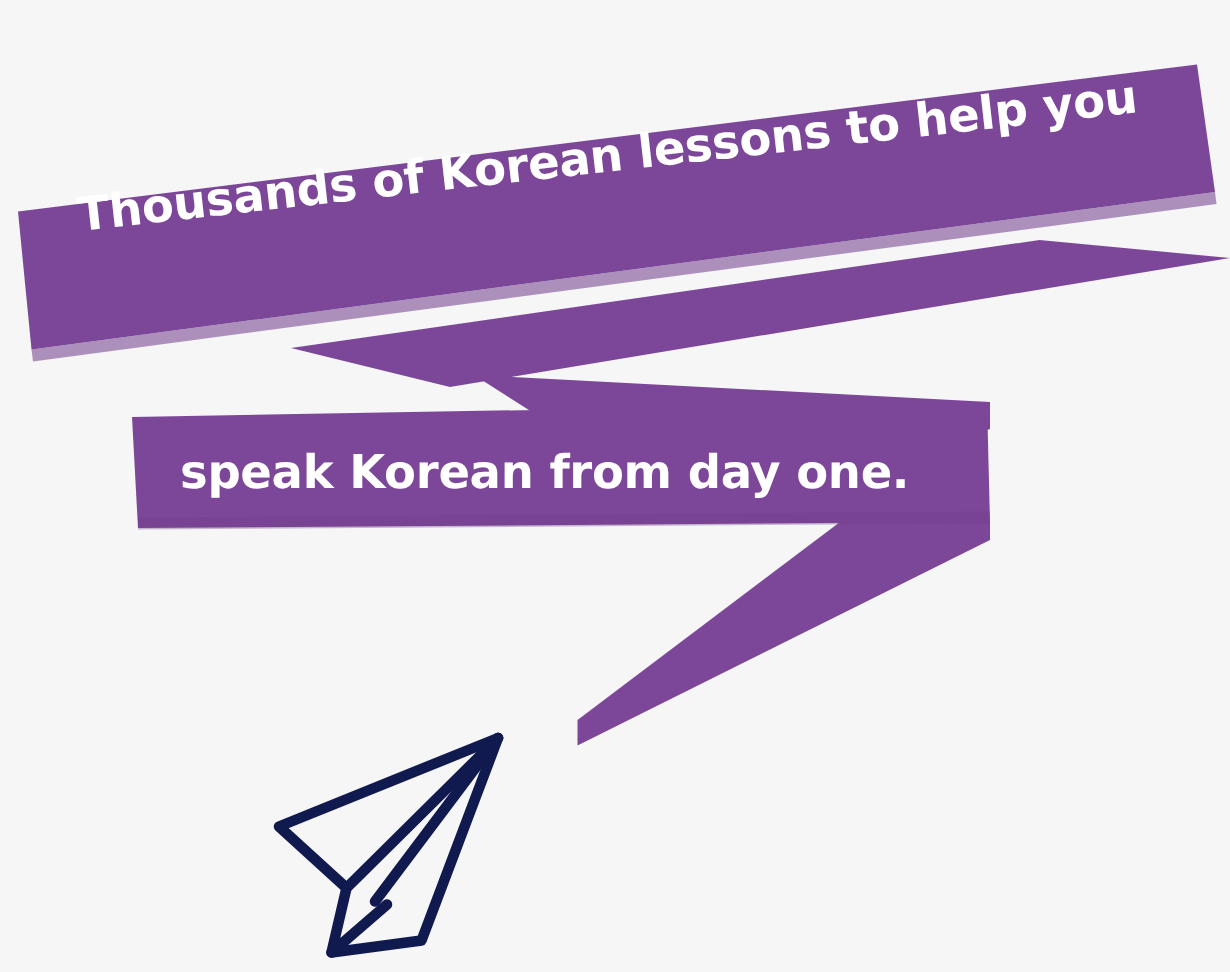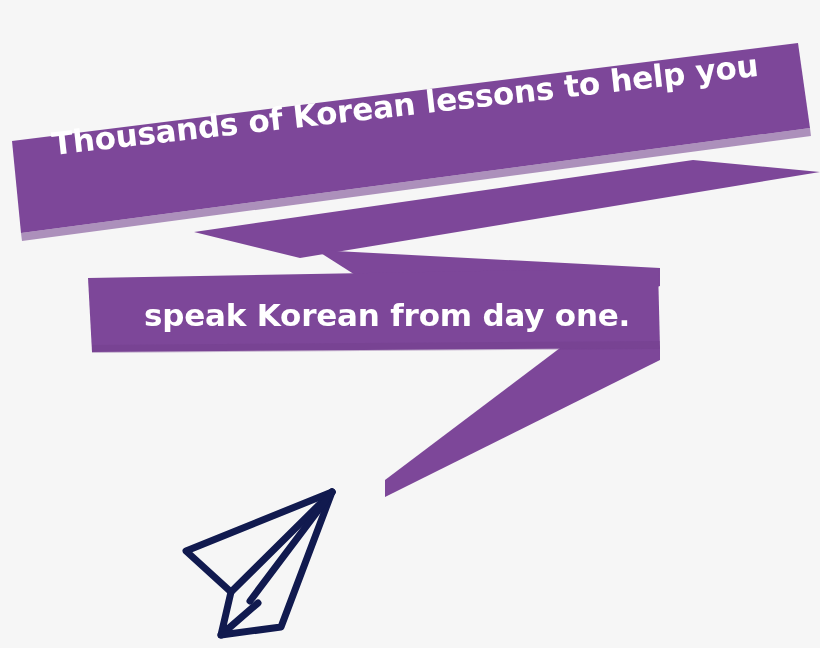--- a/index.html
+++ b/index.html
@@ -39,21 +39,20 @@
     left: 52px;
     top: 126px;
     font-size: 31px;
     transform: rotate(-6.4deg);
     transform-origin: 0 50%;
   }
   #headline-line-2 {
     left: 120px;
     top: 297px;
     font-size: 31px;
-    margin-left: 24px;
   }
 </style>
 </head>
 <body>
 
 <div id="stage">
 
   <svg id="ribbon-svg" viewBox="0 0 820 648" xmlns="http://www.w3.org/2000/svg">
 
     <polygon points="693,160 820,172 300,258 194,232" fill="#7d4799"></polygon>

